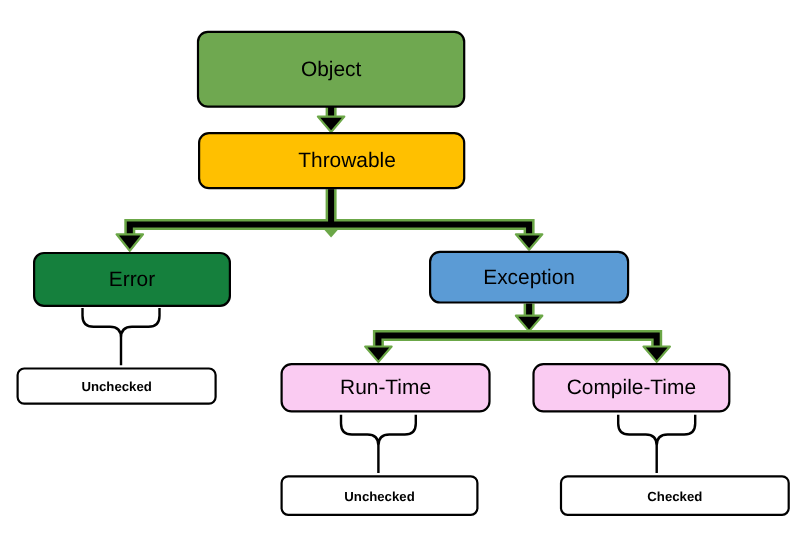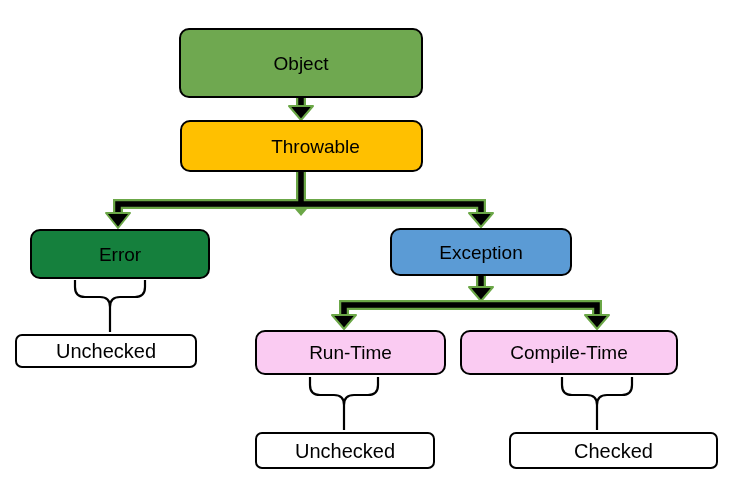--- a/index.html
+++ b/index.html
@@ -31,30 +31,30 @@
     justify-content: center;
     font-size: 19px;
     color: #000000;
     background: #ffffff;
     line-height: 1;
     white-space: nowrap;
   }
   .node.leaf {
     border-width: 2px;
     border-radius: 7px;
-    font-size: 20px;
-    font-weight: normal;
+    font-size: 12px;
+    font-weight: bold;
   }
   
   .n-object       { left: 179px; top: 28px;  width: 244px; height: 70px; }
   .n-throwable    { left: 180px; top: 120px; width: 243px; height: 52px; padding-left: 28px; }
   .n-error        { left: 30px;  top: 229px; width: 180px; height: 50px; }
   .n-exception    { left: 390px; top: 228px; width: 182px; height: 48px; }
   .n-runtime      { left: 235px; top: 330px; width: 191px; height: 45px; margin-left: 20px; }
-  .n-compiletime  { left: 460px; top: 330px; width: 218px; height: 45px; }
+  .n-compiletime  { left: 484px; top: 330px; width: 180px; height: 45px; }
   .n-errorkind    { left: 15px;  top: 334px; width: 182px; height: 34px; }
   .n-runtimekind  { left: 255px; top: 432px; width: 180px; height: 37px; }
   .n-compilekind  { left: 509px; top: 432px; width: 209px; height: 37px; }
 
   .edge-outline { fill: none; stroke: #6BA747; stroke-width: 10; }
   .edge-core    { fill: none; stroke: #000000; stroke-width: 5.5; }
   .arrowhead    { fill: #000000; stroke: #6BA747; stroke-width: 2; stroke-linejoin: round; }
   .green-tip    { fill: #6BA747; stroke: none; }
   .brace        { fill: none; stroke: #000000; stroke-width: 2.2; }
 </style>

